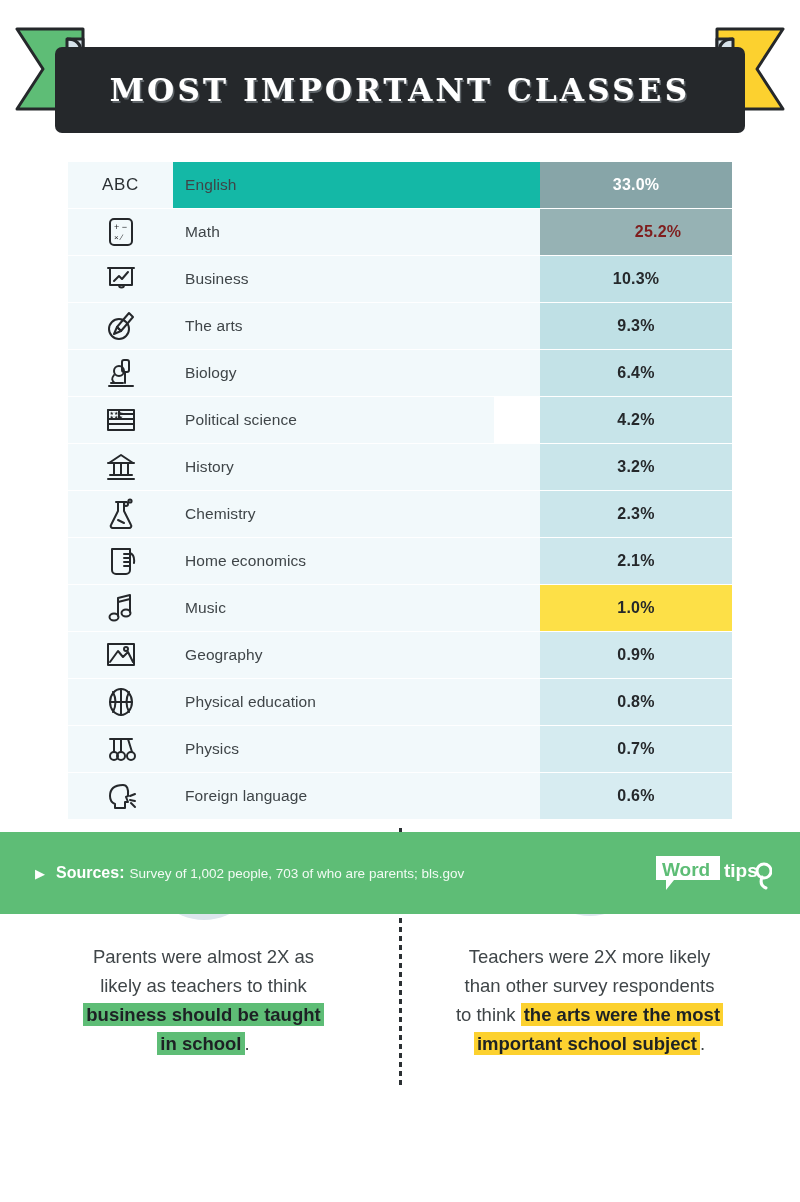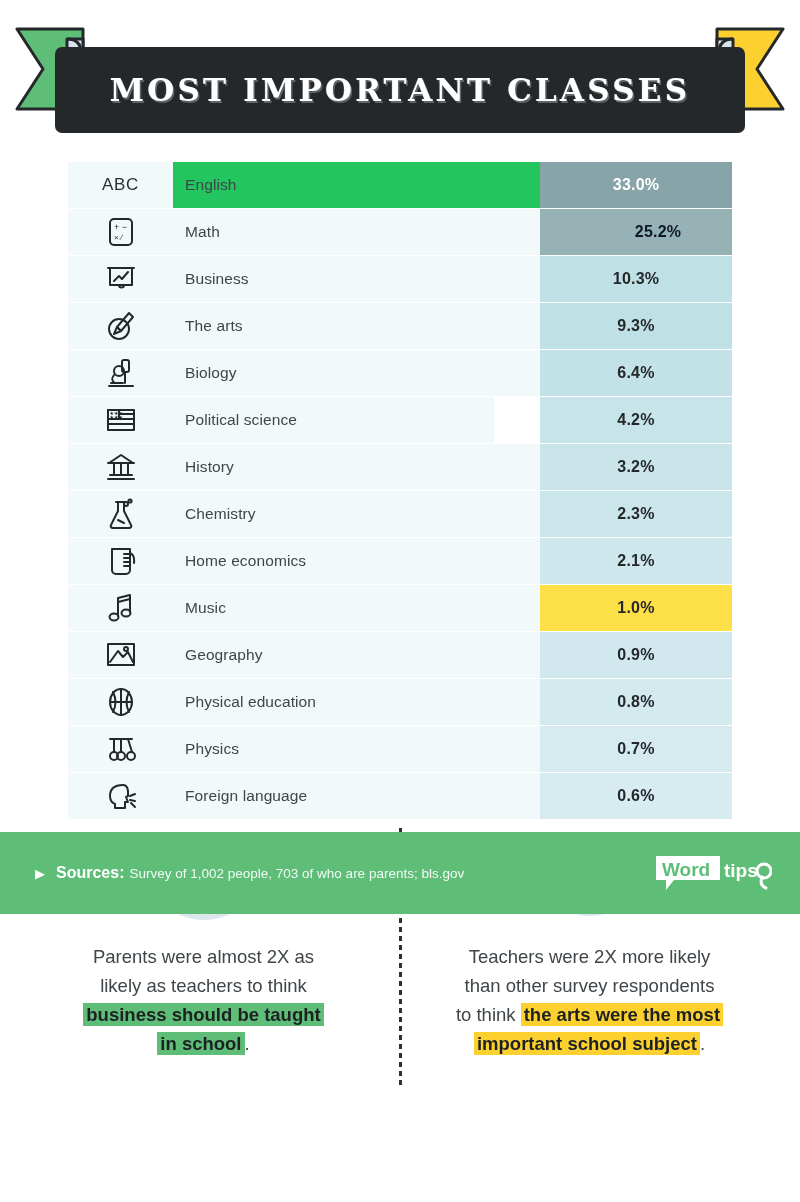--- a/index.html
+++ b/index.html
@@ -106,33 +106,33 @@
     <div class="ribbon-bar">
       <div class="ribbon-title">MOST IMPORTANT CLASSES</div>
     </div>
   </div>
 
   <div class="table" id="table-body">
       <div class="row">
         <div class="cell-icon" style="background: rgb(242, 249, 251);">
           <span class="abc-text">ABC</span>
         </div>
-        <div class="cell-label" style="background: #22c55e;">English</div>
+        <div class="cell-label" style="background: #14b8a6;">English</div>
         <div class="cell-value" style="background: rgb(135, 165, 168); color: rgb(255, 255, 255);">33.0%</div>
       </div>
       <div class="row">
         <div class="cell-icon" style="background: rgb(242, 249, 251);">
           <svg class="icon-svg" width="30" height="32" viewBox="0 0 30 32">
             <rect x="4" y="3" width="22" height="26" rx="4" fill="none" stroke="#25282b" stroke-width="2" stroke-linecap="round" stroke-linejoin="round"></rect>
             <text x="8" y="14" font-size="9" fill="#25282b" font-family="Liberation Sans, sans-serif">+ −</text>
             <text x="8" y="24" font-size="8" fill="#25282b" font-family="Liberation Sans, sans-serif">× ∕</text>
           </svg>
         </div>
         <div class="cell-label" style="background: rgb(242, 249, 251);">Math</div>
-        <div class="cell-value" style="background: rgb(150, 178, 180); color: #0f172a; padding-left: 44px;">25.2%</div>
+        <div class="cell-value" style="background: rgb(150, 178, 180); color: #7f1d1d; padding-left: 44px;">25.2%</div>
       </div>
       <div class="row">
         <div class="cell-icon" style="background: rgb(242, 249, 251);">
           <svg class="icon-svg" width="32" height="32" viewBox="0 0 32 32">
             <line x1="3" y1="5" x2="29" y2="5" fill="none" stroke="#25282b" stroke-width="2" stroke-linecap="round" stroke-linejoin="round"></line>
             <rect x="5" y="5" width="22" height="17" fill="none" stroke="#25282b" stroke-width="2" stroke-linecap="round" stroke-linejoin="round"></rect>
             <polyline points="9,18 14,13 17,16 23,9" fill="none" stroke="#25282b" stroke-width="2" stroke-linecap="round" stroke-linejoin="round"></polyline>
             <path d="M14 22 a2.5 2.5 0 0 0 5 0" fill="none" stroke="#25282b" stroke-width="2" stroke-linecap="round" stroke-linejoin="round"></path>
           </svg>
         </div>

